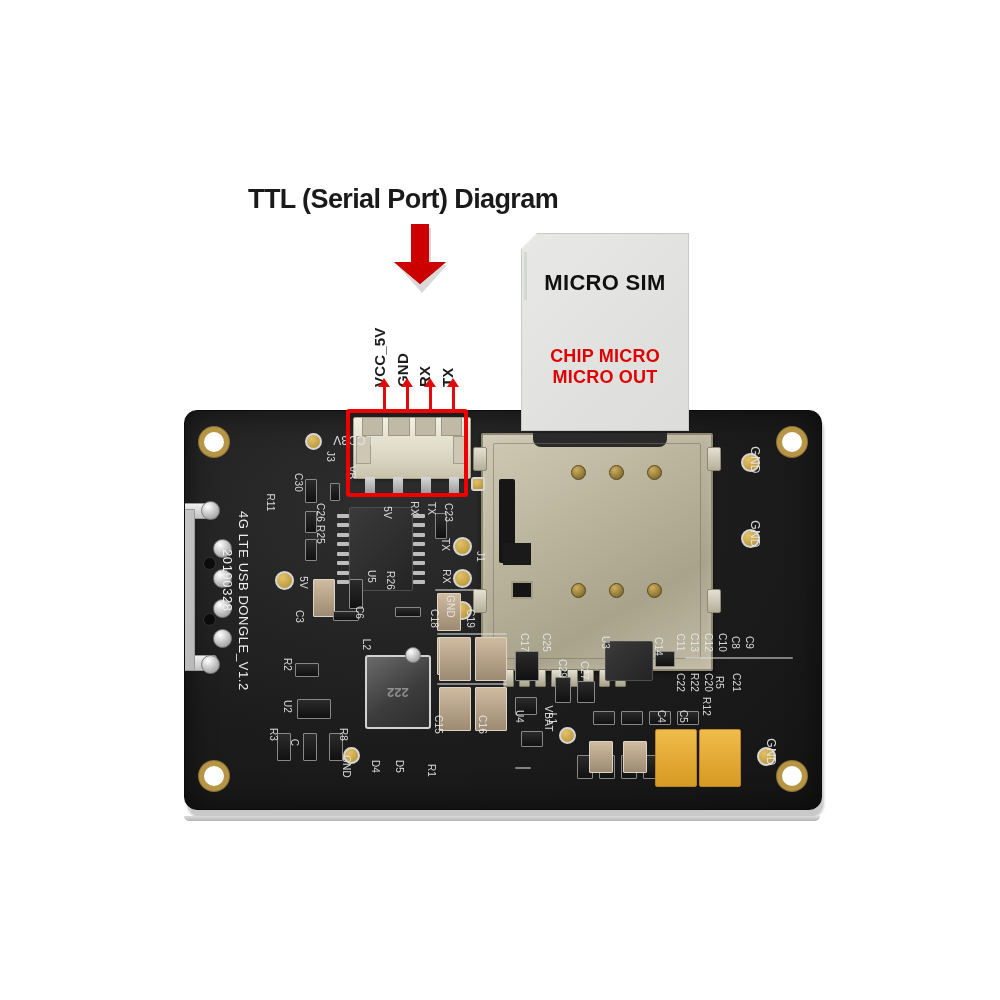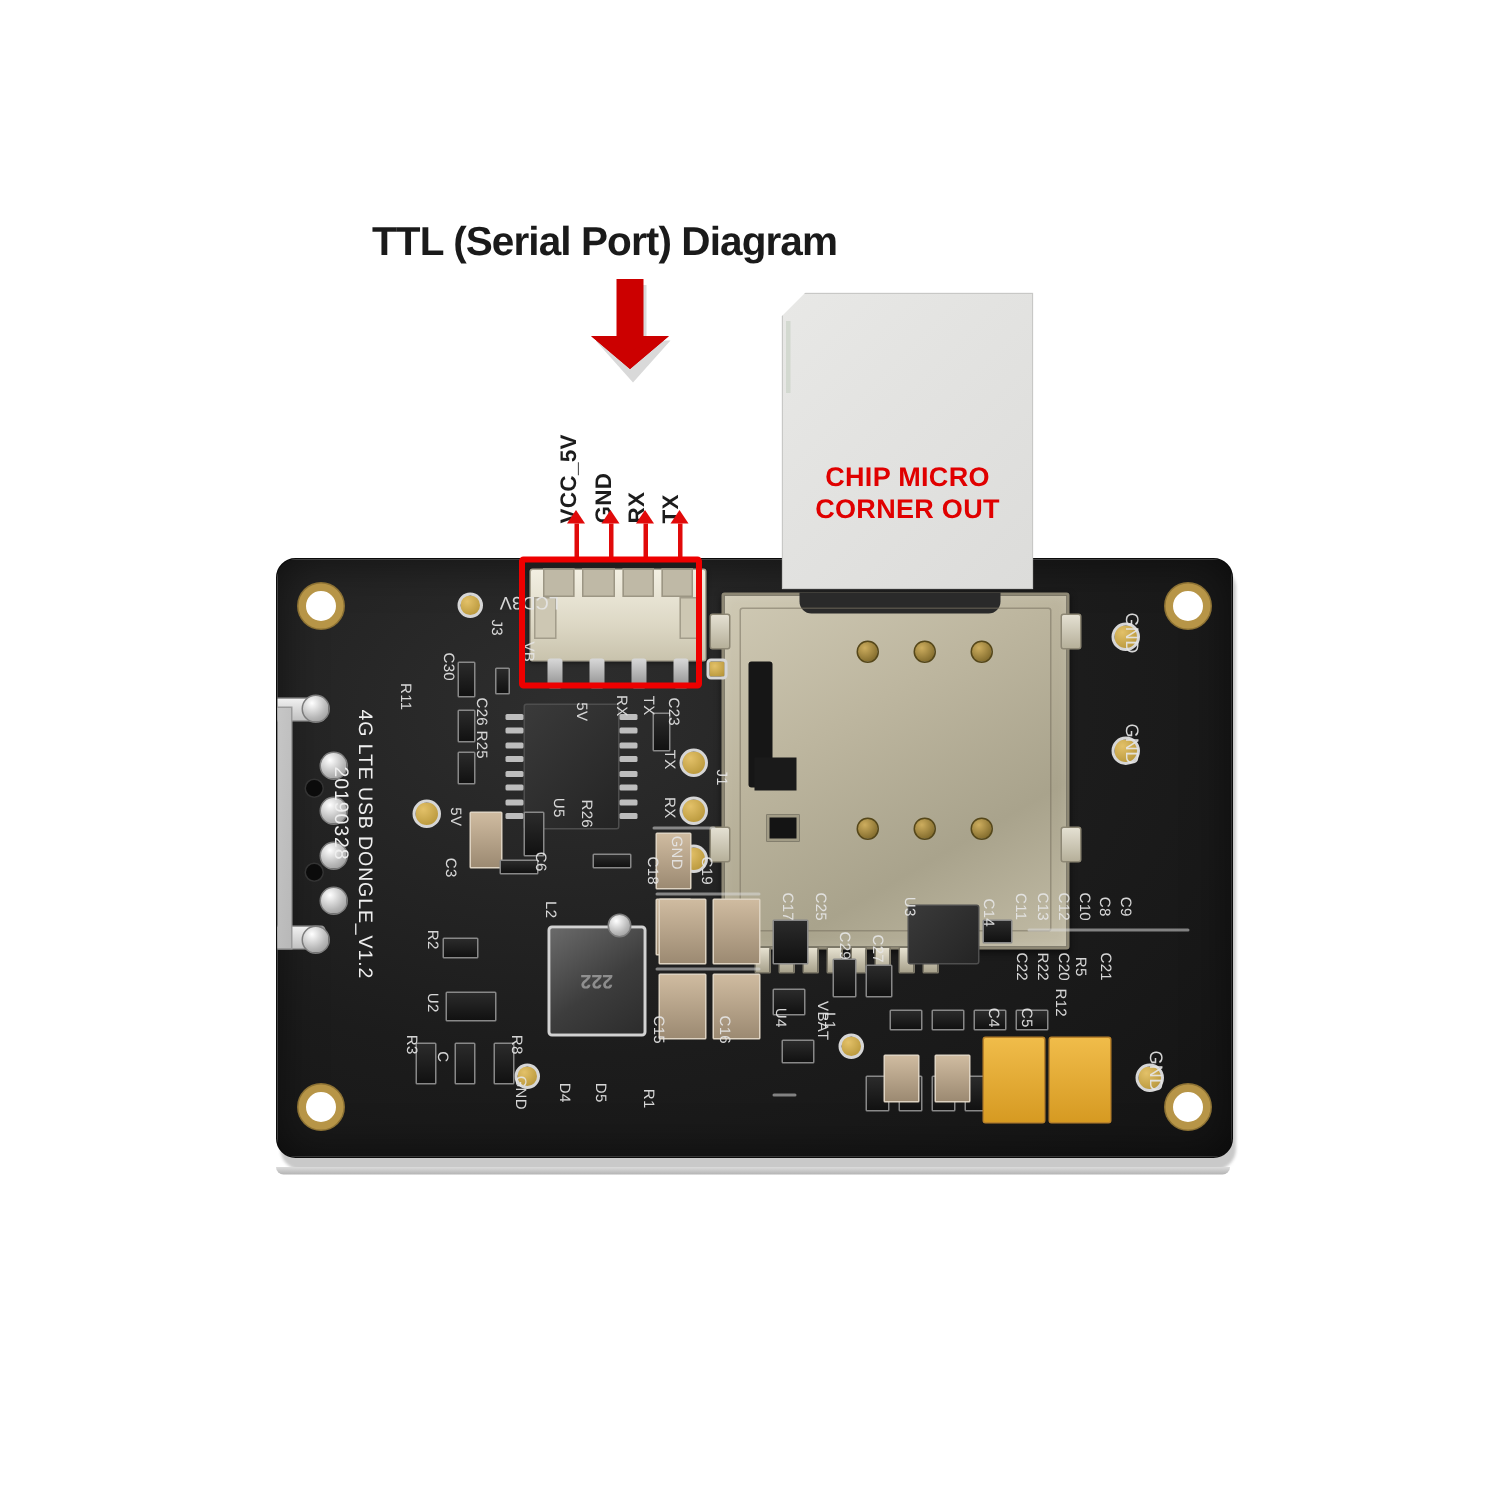--- a/index.html
+++ b/index.html
@@ -4,21 +4,21 @@
 <title>TTL Serial Port Diagram</title>
 <style>
   html,body{margin:0;padding:0;}
   body{
     width:1000px;height:1000px;
     background:#ffffff;
     font-family:"Liberation Sans", sans-serif;
     position:relative;
     overflow:hidden;
   }
-  #stage{position:absolute;inset:0;}
+  #stage{position:absolute;inset:0;margin-top:38px;}
 
   
   .title{
     position:absolute;
     left:248px; top:146px;
     font-size:27px;
     font-weight:bold;
     letter-spacing:-0.6px;
     color:#1a1a1a;
     white-space:nowrap;
@@ -277,23 +277,24 @@
   <div class="big-arrow">
     <svg width="62" height="72" viewBox="0 0 62 72" xmlns="http://www.w3.org/2000/svg">
       <path d="M22 3 L40 3 L40 40 L56 40 L31 68 L6 40 L22 40 Z" fill="#b9b9b9" transform="translate(2,3)" opacity="0.55"></path>
       <path d="M22 2 L40 2 L40 40 L57 40 L31 62 L5 40 L22 40 Z" fill="#cc0000"></path>
       <path d="M5 40 L31 62 L57 40 L31 50 Z" fill="#cc0000"></path>
     </svg>
   </div>
 
   <div class="sim-card">
     <div class="sim-notch-line"></div>
+    <div class="sim-title">MICRO SIM</div>
     <div class="sim-warn">
       <div>CHIP MICRO</div>
-      <div>CORNER OUT</div>
+      <div>MICRO OUT</div>
     </div>
   </div>
 
   <div class="pin-label" style="left:388px;top:332px;">VCC_5V</div>
   <div class="pin-label" style="left:411px;top:332px;">GND</div>
   <div class="pin-label" style="left:433px;top:332px;">RX</div>
   <div class="pin-label" style="left:456px;top:332px;">TX</div>
 
   <div class="lead" style="left:383px;top:349px;height:40px;"></div>
   <div class="leadhead" style="left:378px;top:340px;"></div>

